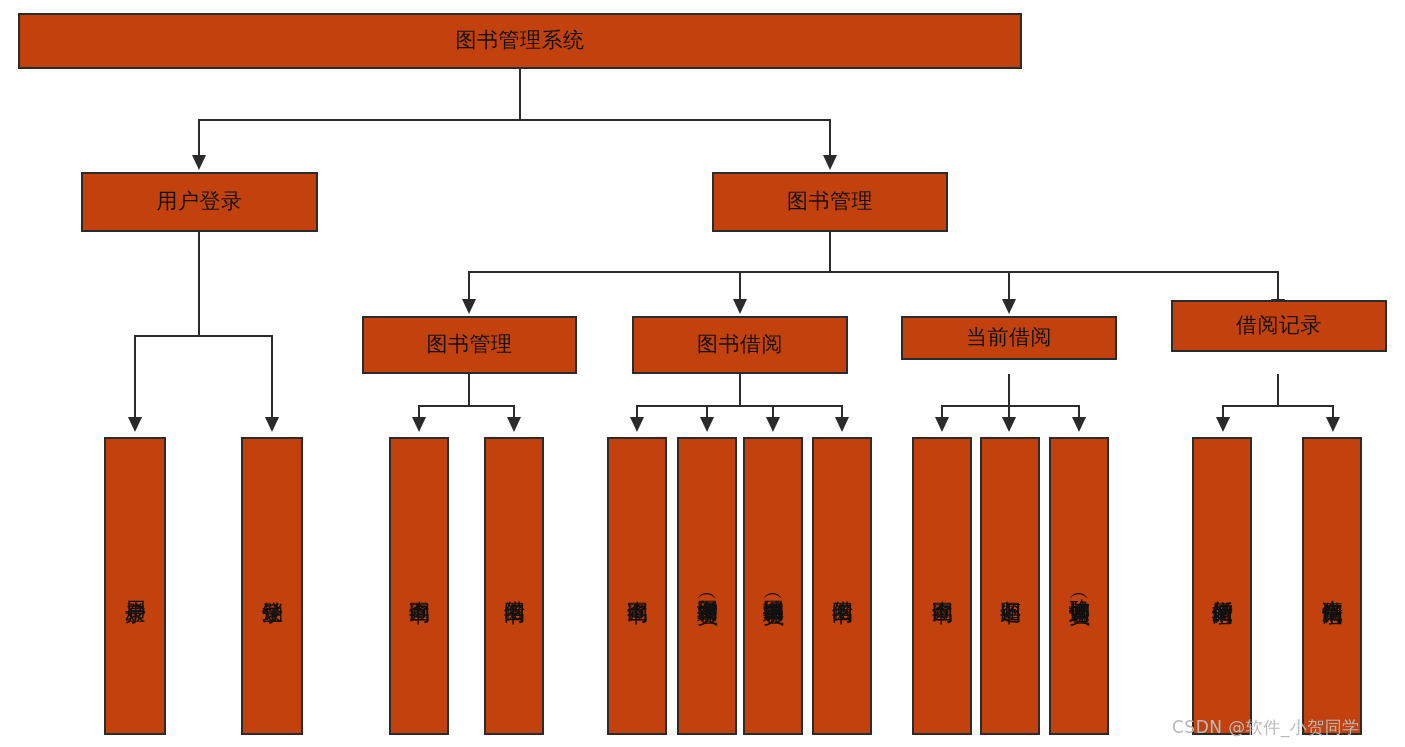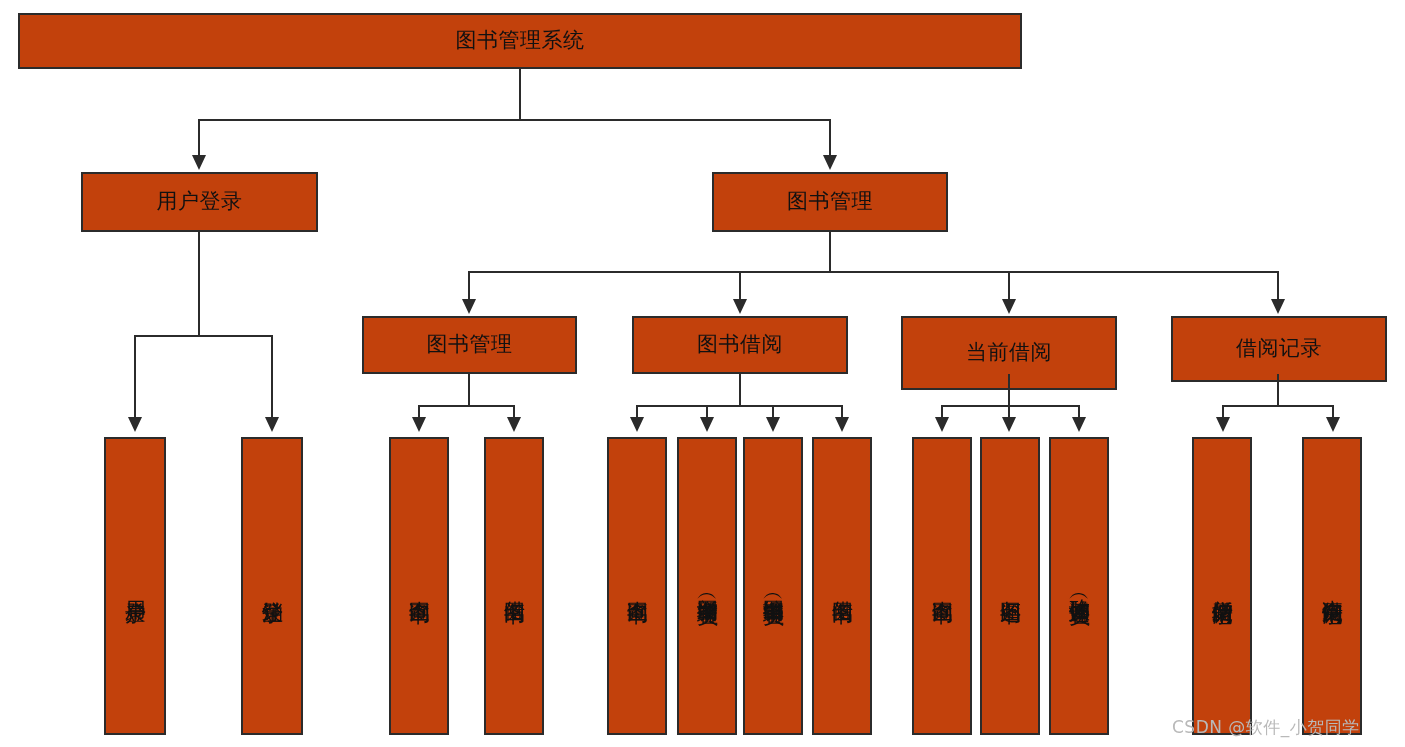--- a/index.html
+++ b/index.html
@@ -112,24 +112,24 @@
   <div class="arrow" style="left:1002px; top:299px;"></div>
   <div class="edge edge-v" style="left:1277px; top:271px; width:2px; height:30px;"></div>
   <div class="arrow" style="left:1271px; top:299px;"></div>
 
   <div class="node node-h" style="left:362px; top:316px; width:215px; height:58px;">
     <span>图书管理</span>
   </div>
   <div class="node node-h" style="left:632px; top:316px; width:216px; height:58px;">
     <span>图书借阅</span>
   </div>
-  <div class="node node-h" style="left:901px; top:316px; width:216px; height:74px;">
+  <div class="node node-h" style="left:901px; top:316px; width:216px; height:44px;">
     <span>当前借阅</span>
   </div>
-  <div class="node node-h" style="left:1171px; top:316px; width:216px; height:66px;text-align:center;">
+  <div class="node node-h" style="left:1171px; top:300px; width:216px; height:52px;text-align:center;">
     <span>借阅记录</span>
   </div>
 
   <div class="edge edge-v" style="left:468px; top:374px; width:2px; height:32px;"></div>
   <div class="edge edge-h" style="left:418px; top:405px; width:97px; height:2px;"></div>
   <div class="edge edge-v" style="left:418px; top:405px; width:2px; height:14px;"></div>
   <div class="arrow" style="left:412px; top:417px;"></div>
   <div class="edge edge-v" style="left:513px; top:405px; width:2px; height:14px;"></div>
   <div class="arrow" style="left:507px; top:417px;"></div>
 

